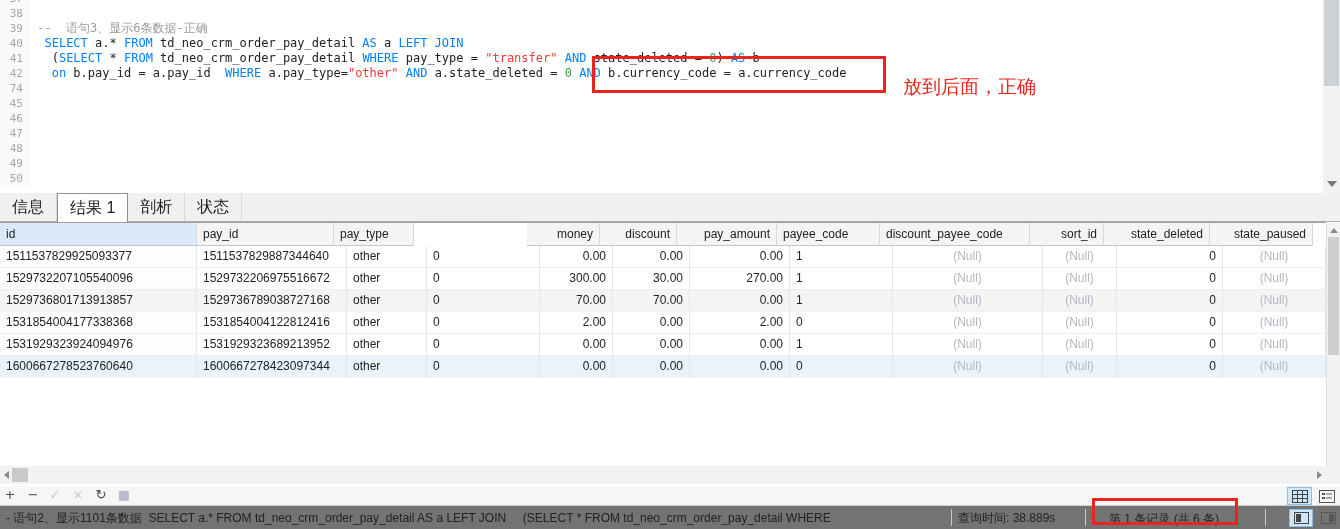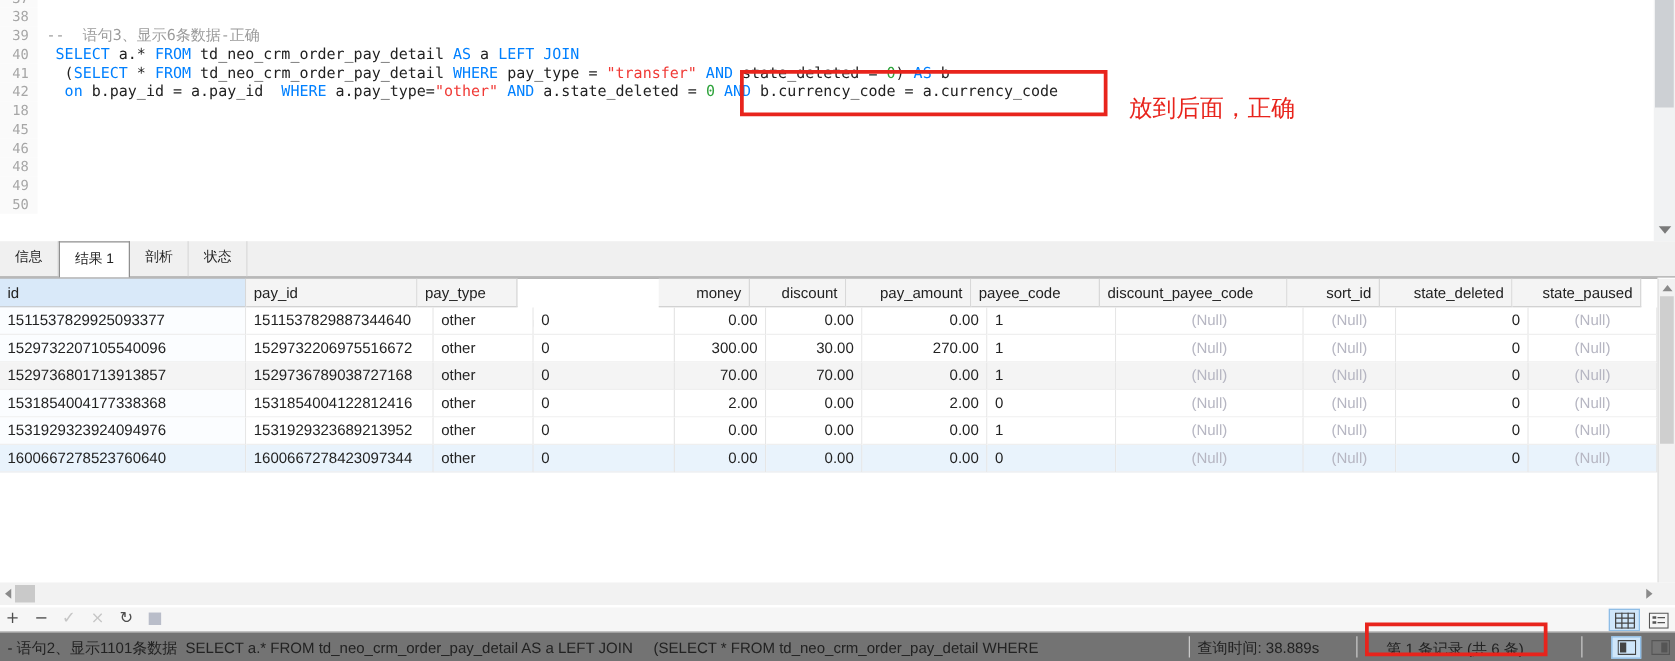--- a/index.html
+++ b/index.html
@@ -16,21 +16,21 @@
   .editor-scroll{position:absolute;top:0;right:0;width:17px;height:193px;background:#f1f2f3;}
   .editor-thumb{position:absolute;top:0;left:1px;right:1px;height:86px;background:#cdd0d4;}
   .arr{width:0;height:0;position:absolute;}
   .arr-down{border-left:5px solid transparent;border-right:5px solid transparent;border-top:6px solid #7a7a7a;left:4px;bottom:6px;}
   .arr-up{border-left:4px solid transparent;border-right:4px solid transparent;border-bottom:5px solid #8a8a8a;left:3px;top:5px;}
   .arr-left{border-top:4px solid transparent;border-bottom:4px solid transparent;border-right:5px solid #8a8a8a;left:4px;top:5px;}
   .arr-right{border-top:4px solid transparent;border-bottom:4px solid transparent;border-left:5px solid #8a8a8a;right:4px;top:5px;}
   
   .tabbar{position:absolute;top:193px;left:0;width:1340px;height:29px;background:#f0f0f0;
           border-bottom:1px solid #ababab;box-sizing:border-box;display:flex;}
-  .tab{height:28px;line-height:27px;padding:0 12px;font-size:11px;border-right:1px solid #d9d9d9;cursor:default;}
+  .tab{height:28px;line-height:27px;padding:0 12px;font-size:16px;border-right:1px solid #d9d9d9;cursor:default;}
   .tab.active{height:29px;background:#fff;border:1px solid #8f8f8f;border-bottom:none;box-sizing:border-box;}
   
   .table-area{position:absolute;top:222px;left:0;width:1326px;}
   .thead{display:flex;height:24px;border-top:1px solid #9f9f9f;box-sizing:border-box;}
   .hcell{box-sizing:border-box;height:23px;line-height:22px;padding:0 6px;font-size:12px;background:#f4f4f4;
          border-right:1px solid #d8d8d8;border-bottom:1px solid #c6c6c6;overflow:hidden;white-space:nowrap;}
   .hcell.first{background:#d9e9f9;}
   .trow{display:flex;height:22px;}
   .cell{box-sizing:border-box;height:22px;line-height:21px;padding:0 6px;font-size:12px;background:#fff;
         border-right:1px solid #e6e6e6;border-bottom:1px solid #efefef;overflow:hidden;white-space:nowrap;}
@@ -74,23 +74,24 @@
 <div id="app">
 
   <div class="editor">
     <div class="code-lines">
         <div class="code-line"><span class="gutter-num">37</span><span class="code-text"></span></div>
         <div class="code-line"><span class="gutter-num">38</span><span class="code-text"></span></div>
         <div class="code-line"><span class="gutter-num">39</span><span class="code-text"><span class="tk tk-c"> --  语句3、显示6条数据-正确</span></span></div>
         <div class="code-line"><span class="gutter-num">40</span><span class="code-text"><span class="tk tk-t">  </span><span class="tk tk-k">SELECT</span><span class="tk tk-t"> a.* </span><span class="tk tk-k">FROM</span><span class="tk tk-t"> td_neo_crm_order_pay_detail </span><span class="tk tk-k">AS</span><span class="tk tk-t"> a </span><span class="tk tk-k">LEFT JOIN</span></span></div>
         <div class="code-line"><span class="gutter-num">41</span><span class="code-text"><span class="tk tk-t">   (</span><span class="tk tk-k">SELECT</span><span class="tk tk-t"> * </span><span class="tk tk-k">FROM</span><span class="tk tk-t"> td_neo_crm_order_pay_detail </span><span class="tk tk-k">WHERE</span><span class="tk tk-t"> pay_type = </span><span class="tk tk-s">"transfer"</span><span class="tk tk-t"> </span><span class="tk tk-k">AND</span><span class="tk tk-t"> state_deleted = </span><span class="tk tk-n">0</span><span class="tk tk-t">) </span><span class="tk tk-k">AS</span><span class="tk tk-t"> b</span></span></div>
         <div class="code-line"><span class="gutter-num">42</span><span class="code-text"><span class="tk tk-t">   </span><span class="tk tk-k">on</span><span class="tk tk-t"> b.pay_id = a.pay_id  </span><span class="tk tk-k">WHERE</span><span class="tk tk-t"> a.pay_type=</span><span class="tk tk-s">"other"</span><span class="tk tk-t"> </span><span class="tk tk-k">AND</span><span class="tk tk-t"> a.state_deleted = </span><span class="tk tk-n">0</span><span class="tk tk-t"> </span><span class="tk tk-k">AND</span><span class="tk tk-t"> b.currency_code = a.currency_code</span></span></div>
-        <div class="code-line"><span class="gutter-num">18</span><span class="code-text"></span></div>
+        <div class="code-line"><span class="gutter-num">74</span><span class="code-text"></span></div>
         <div class="code-line"><span class="gutter-num">45</span><span class="code-text"></span></div>
         <div class="code-line"><span class="gutter-num">46</span><span class="code-text"></span></div>
+        <div class="code-line"><span class="gutter-num">47</span><span class="code-text"></span></div>
         <div class="code-line"><span class="gutter-num">48</span><span class="code-text"></span></div>
         <div class="code-line"><span class="gutter-num">49</span><span class="code-text"></span></div>
         <div class="code-line"><span class="gutter-num">50</span><span class="code-text"></span></div>
       </div>
   </div>
   <div class="editor-scroll">
     <div class="editor-thumb"></div>
     <div class="arr arr-down"></div>
   </div>
 

